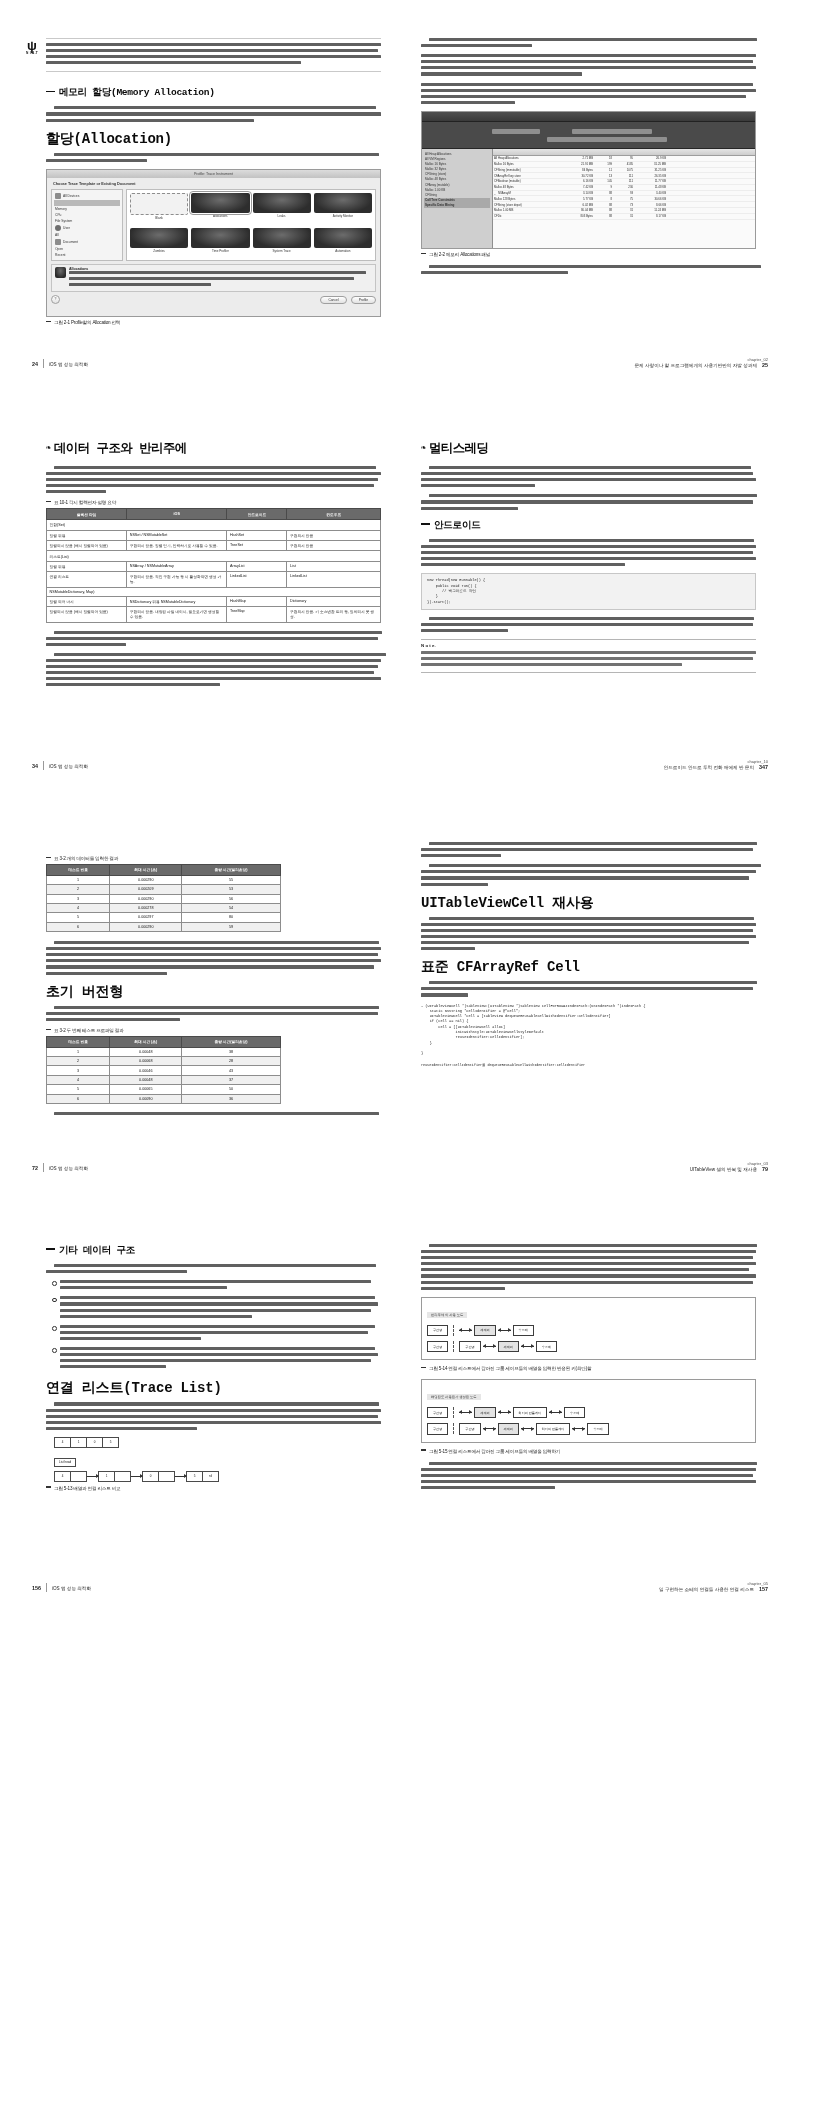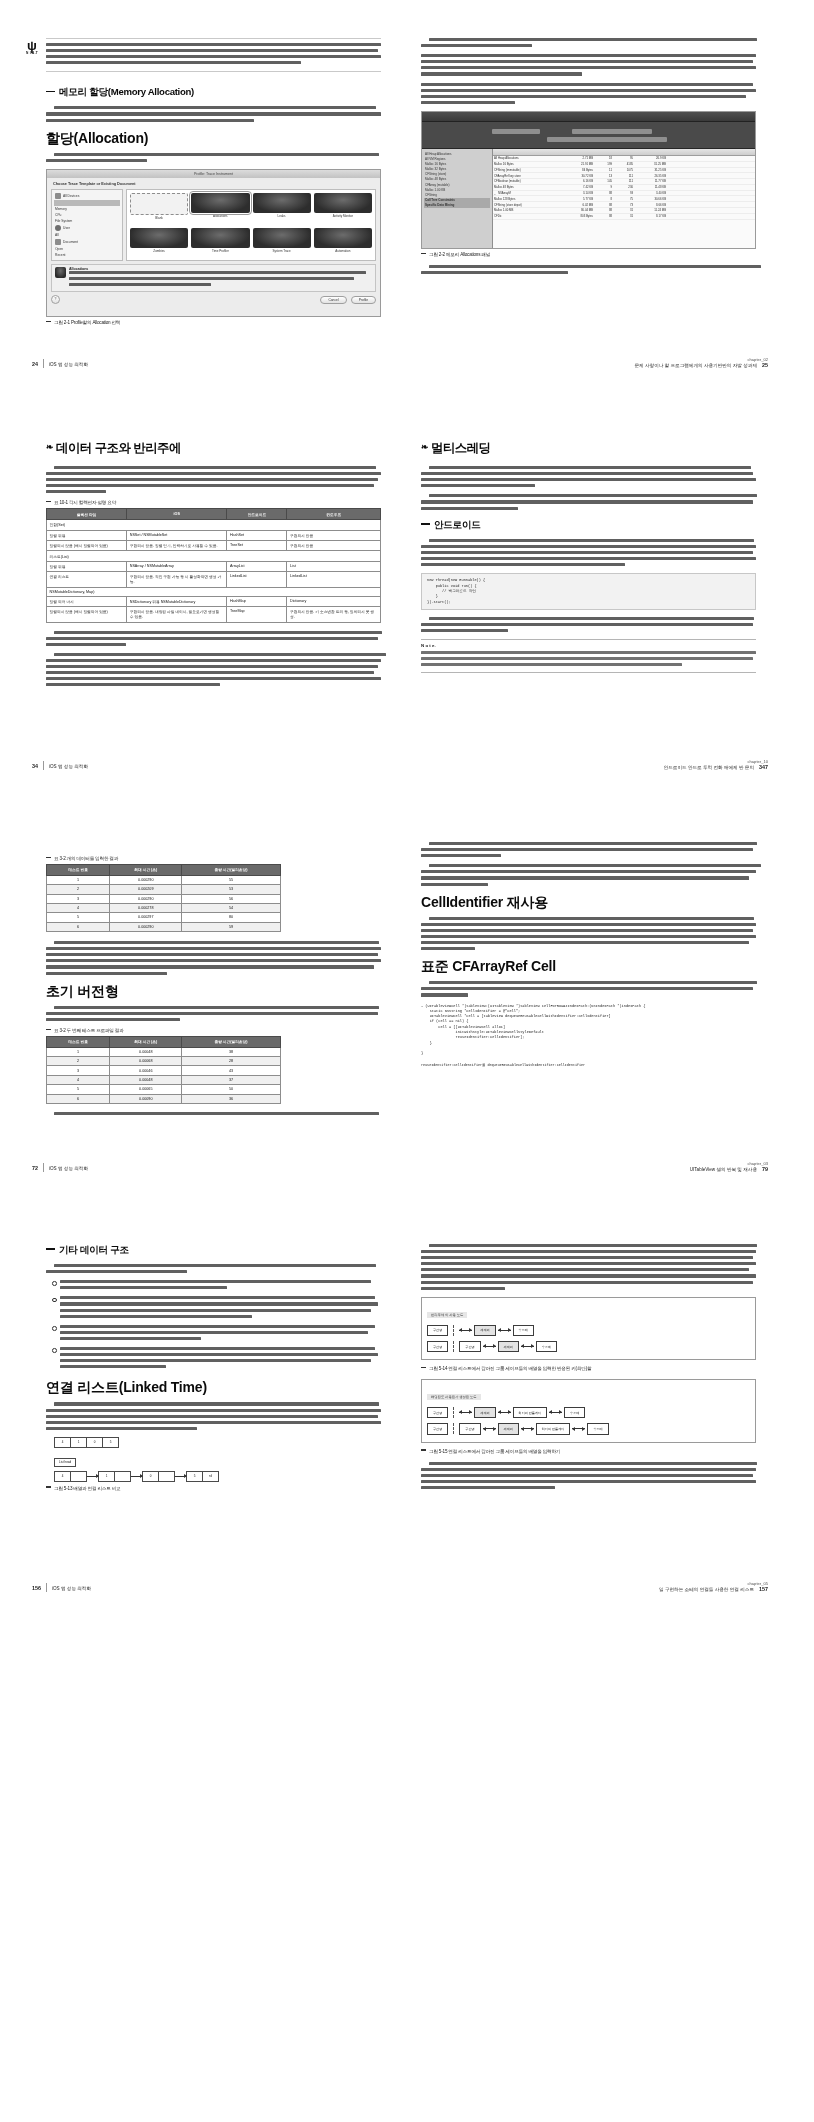--- a/index.html
+++ b/index.html
@@ -12,21 +12,21 @@
   .page.right{left:377px;width:389px;}
   .pad{position:absolute;left:28px;right:26px;top:16px;bottom:18px;}
   .page.right .pad{left:26px;right:28px;}
 
   
   .ln{height:3.1px;background:#2a2a2a;opacity:.74;border-radius:.5px;margin-bottom:3.0px;
       filter:blur(.28px);}
   .ln.i{opacity:.66}
   .para{margin-bottom:7px;}
 
-  .hdr{font-weight:bold;color:#0b0b0b;filter:blur(.18px);}
+  .hdr{font-weight:bold;color:#0b0b0b;filter:blur(.18px);font-family:Liberation Mono, monospace;}
   .h1{font-size:9.6px;letter-spacing:-.3px;margin:0 0 7px 0;}
   .h1 .dash{display:inline-block;width:9px;height:1.6px;background:#111;vertical-align:3px;margin-right:4px;}
   .h1big{font-size:12.4px;letter-spacing:-.5px;margin:0 0 9px 0;}
   .h1big .mk{display:inline-block;font-size:9px;margin-right:3px;vertical-align:2px;}
   .h2{font-size:14px;letter-spacing:-.2px;margin:8px 0 5px 0;}
 
   .cap{font-size:4.6px;color:#222;margin:3px 0 8px 0;letter-spacing:-.2px;filter:blur(.2px);}
   .cap .bullet{display:inline-block;width:5px;height:1.2px;background:#333;vertical-align:2px;margin-right:3px;}
 
   
@@ -682,21 +682,21 @@
           <div class="ln" style="width:99%"></div>
         <div class="ln" style="width:24%"></div>
       </div>
       <div class="para">
         <div class="ln" style="width:99%;margin-left:8px"></div>
           <div class="ln" style="width:100%"></div>
         <div class="ln" style="width:98%"></div>
           <div class="ln" style="width:20%"></div>
       </div>
 
-      <div class="hdr h2">CellIdentifier 재사용</div>
+      <div class="hdr h2">UITableViewCell 재사용</div>
       <div class="para">
         <div class="ln" style="width:97%;margin-left:8px"></div>
           <div class="ln" style="width:100%"></div>
         <div class="ln" style="width:99%"></div>
           <div class="ln" style="width:100%"></div>
         <div class="ln" style="width:98%"></div>
           <div class="ln" style="width:16%"></div>
       </div>
 
       <div class="hdr h2">표준 CFArrayRef Cell</div>
@@ -766,21 +766,21 @@
           <span class="dot"></span>
           <span class="bd">
               <span class="ln" style="display:block;width:98%"></span>
               <span class="ln" style="display:block;width:99%"></span>
               <span class="ln" style="display:block;width:97%"></span>
               <span class="ln" style="display:block;width:33%"></span>
             </span>
         </div>
       </div>
 
-      <div class="hdr h2">연결 리스트(Linked Time)</div>
+      <div class="hdr h2">연결 리스트(Trace List)</div>
       <div class="para">
         <div class="ln" style="width:97%;margin-left:8px"></div>
           <div class="ln" style="width:100%"></div>
         <div class="ln" style="width:99%"></div>
           <div class="ln" style="width:100%"></div>
         <div class="ln" style="width:45%"></div>
       </div>
 
       <div class="lldiag">
         <div class="llrow">

